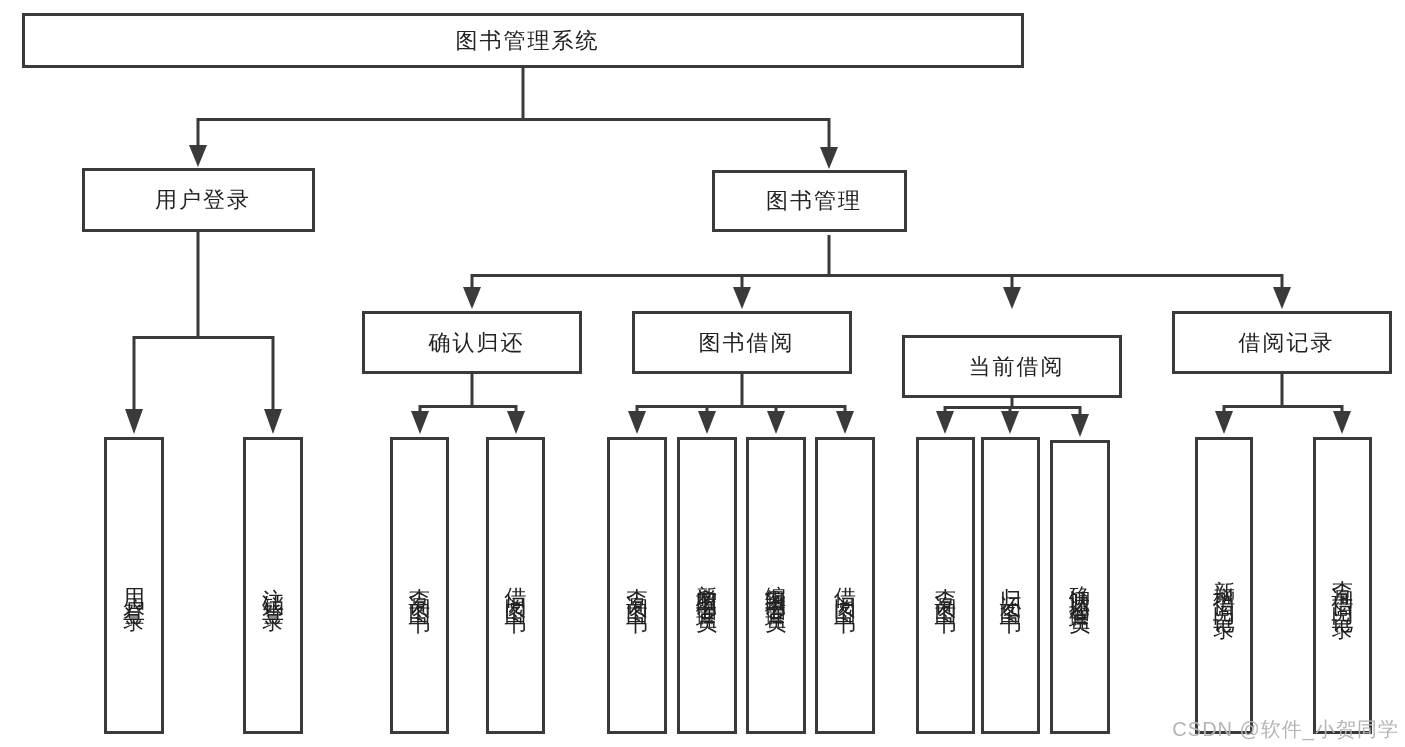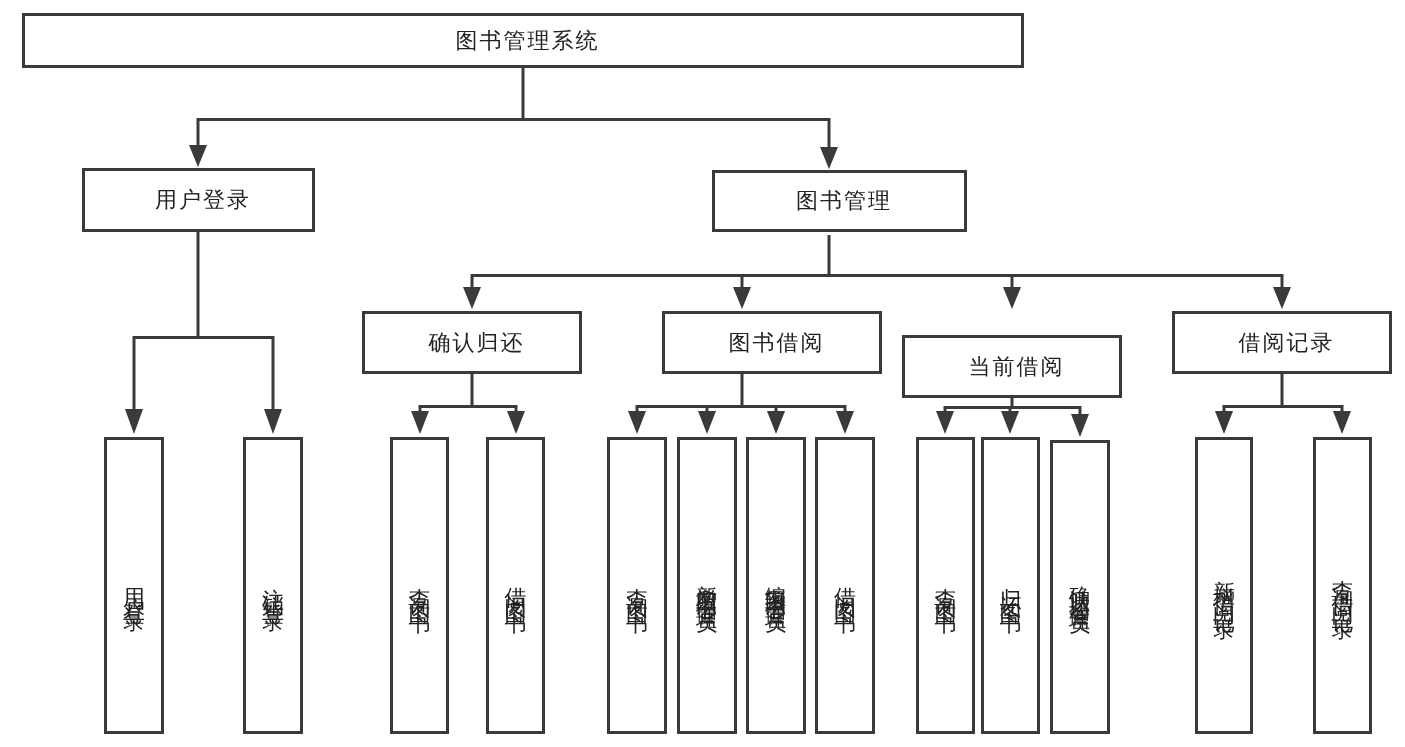--- a/index.html
+++ b/index.html
@@ -101,24 +101,24 @@
       <polygon points="1001,411 1019,411 1010,434"></polygon>
       <polygon points="1071,414 1089,414 1080,437"></polygon>
       <polygon points="1215,411 1233,411 1224,434"></polygon>
       <polygon points="1333,411 1351,411 1342,434"></polygon>
     </g>
   </svg>
 
   <div class="hbox" style="left:22px;top:13px;width:1002px;height:55px;">图书管理系统</div>
 
   <div class="hbox" style="left:82px;top:168px;width:233px;height:64px;">用户登录</div>
-  <div class="hbox" style="left:712px;top:170px;width:255px;height:62px;">图书管理</div>
+  <div class="hbox" style="left:712px;top:170px;width:195px;height:62px;">图书管理</div>
 
   <div class="hbox" style="left:362px;top:311px;width:220px;height:63px;">确认归还</div>
-  <div class="hbox" style="left:632px;top:311px;width:220px;height:63px;margin-left:30px;">图书借阅</div>
+  <div class="hbox" style="left:632px;top:311px;width:220px;height:63px;">图书借阅</div>
   <div class="hbox" style="left:902px;top:311px;width:220px;height:63px;margin-top:24px;">当前借阅</div>
   <div class="hbox" style="left:1172px;top:311px;width:220px;height:63px;">借阅记录</div>
 
   <div class="vbox" style="left:104px;top:437px;width:60px;height:297px;">用户登录</div>
   <div class="vbox" style="left:243px;top:437px;width:60px;height:297px;">注销登录</div>
 
   <div class="vbox" style="left:390px;top:437px;width:59px;height:297px;">查询图书</div>
   <div class="vbox" style="left:486px;top:437px;width:59px;height:297px;">借阅图书</div>
 
   <div class="vbox" style="left:607px;top:437px;width:60px;height:297px;">查询图书</div>
@@ -126,14 +126,15 @@
   <div class="vbox tight" style="left:746px;top:437px;width:60px;height:297px;">编辑图书（管理员）</div>
   <div class="vbox" style="left:815px;top:437px;width:60px;height:297px;">借阅图书</div>
 
   <div class="vbox" style="left:916px;top:437px;width:59px;height:297px;">查询图书</div>
   <div class="vbox" style="left:981px;top:437px;width:59px;height:297px;">归还图书</div>
   <div class="vbox tight" style="left:1050px;top:440px;width:60px;height:294px;">确认归还（管理员）</div>
 
   <div class="vbox" style="left:1195px;top:437px;width:58px;height:297px;">新增借阅记录</div>
   <div class="vbox" style="left:1313px;top:437px;width:59px;height:297px;">查询借阅记录</div>
 
+  <div id="watermark">CSDN @软件_小贺同学</div>
 
 </div>
 
 </body></html>

